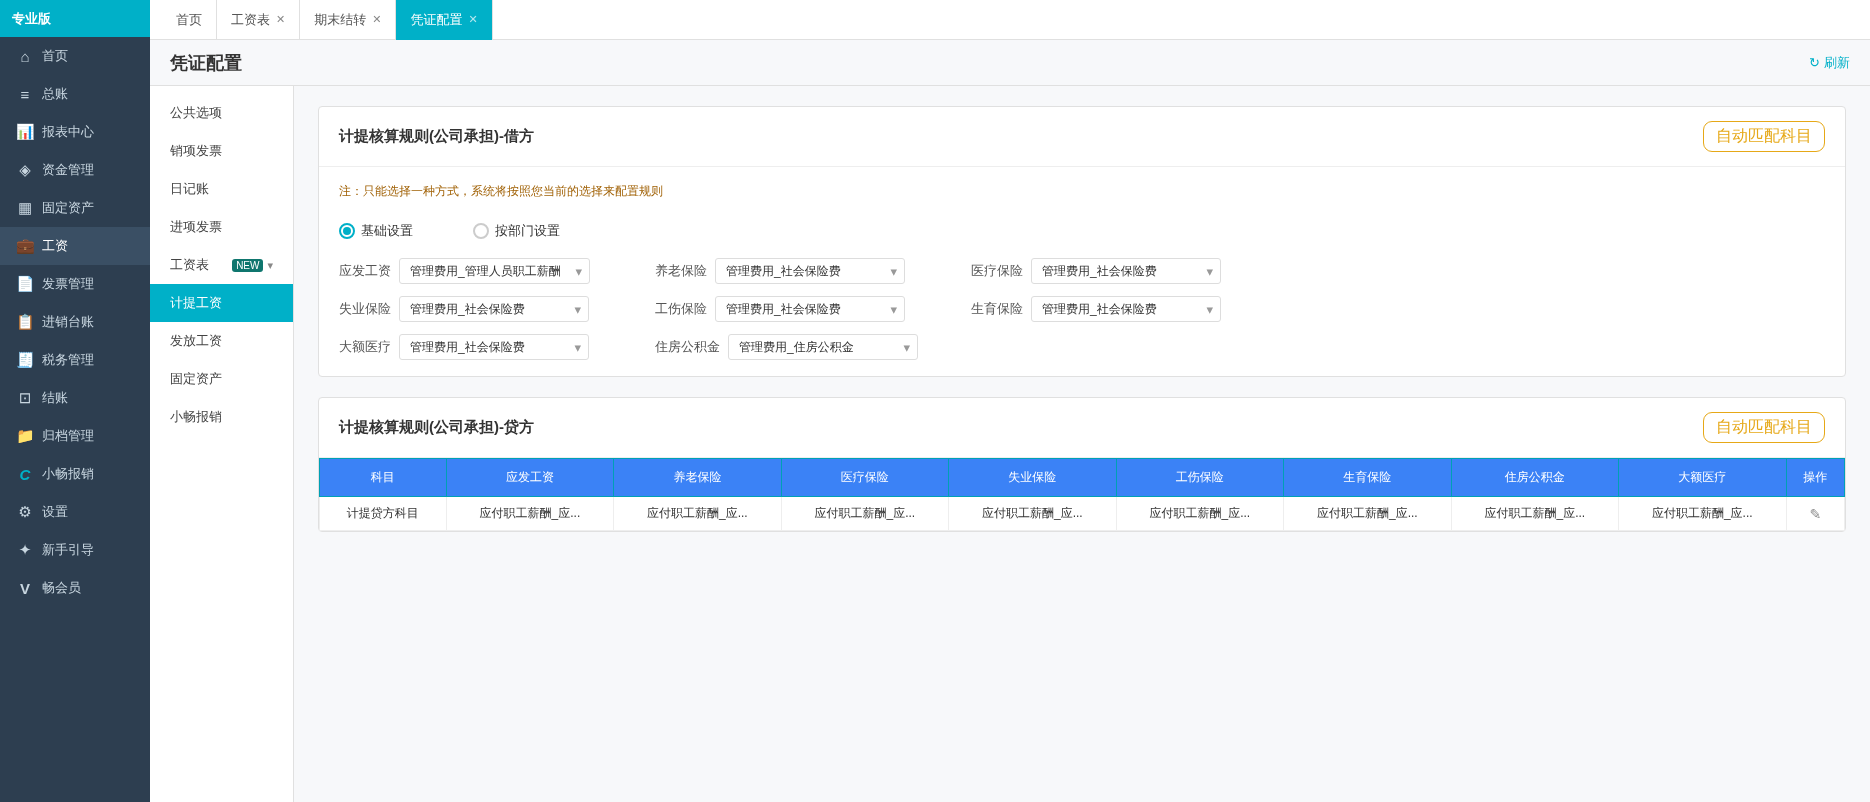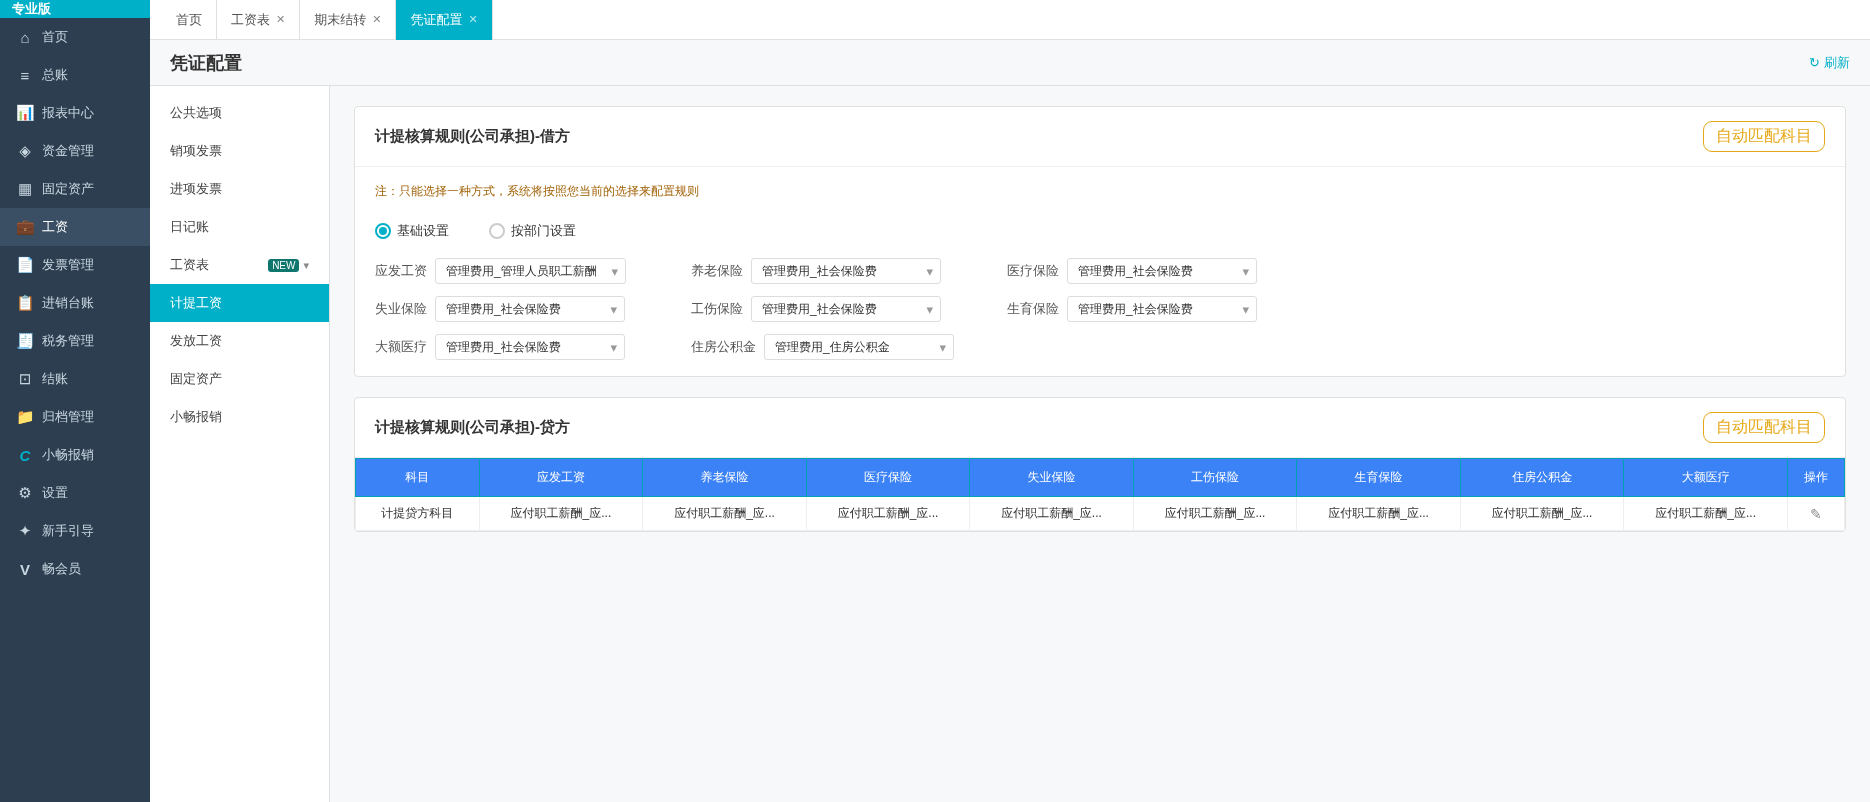--- a/index.html
+++ b/index.html
@@ -13,21 +13,21 @@
       flex-direction: column;
       height: 100%;
       flex-shrink: 0;
     }
     .sidebar-header {
       background: #00b0c8;
       color: white;
       font-size: 13px;
       font-weight: bold;
       padding: 8px 12px;
-      height: 18px;
+      height: 37px;
       display: flex;
       align-items: center;
     }
     .sidebar-item {
       display: flex;
       align-items: center;
       padding: 10px 16px;
       color: #c8d6e0;
       cursor: pointer;
       font-size: 13px;
@@ -104,21 +104,21 @@
 
     
     .content-area {
       display: flex;
       flex: 1;
       overflow: hidden;
     }
 
     
     .left-menu {
-      width: 180px;
+      width: 144px;
       background: white;
       border-right: 1px solid #e0e0e0;
       padding: 8px 0;
       flex-shrink: 0;
       overflow-y: auto;
     }
     .left-menu-item {
       padding: 10px 20px;
       cursor: pointer;
       color: #444;
@@ -182,21 +182,21 @@
 
     .warning-text {
       color: #a16207;
       font-size: 12px;
       margin-bottom: 22px;
     }
 
     
     .radio-group {
       display: flex;
-      gap: 40px;
+      gap: 60px;
       margin-bottom: 18px;
       align-items: center;
     }
     .radio-item {
       display: flex;
       align-items: center;
       gap: 6px;
       cursor: pointer;
       font-size: 13px;
       color: #333;
@@ -399,24 +399,24 @@
   <div class="content-area">
 
     <div class="left-menu">
       <div class="left-menu-item">
         <span>公共选项</span>
       </div>
       <div class="left-menu-item">
         <span>销项发票</span>
       </div>
       <div class="left-menu-item">
+        <span>日记账</span>
+      </div>
+      <div class="left-menu-item">
         <span>进项发票</span>
-      </div>
-      <div class="left-menu-item">
-        <span>日记账</span>
       </div>
       <div class="left-menu-item">
         <span>工资表</span>
         <span style="display:flex;align-items:center;gap:4px;">
           <span class="new-badge">NEW</span>
           <span style="font-size:11px;color:#888;">▾</span>
         </span>
       </div>
       <div class="left-menu-item active">
         <span>计提工资</span>

